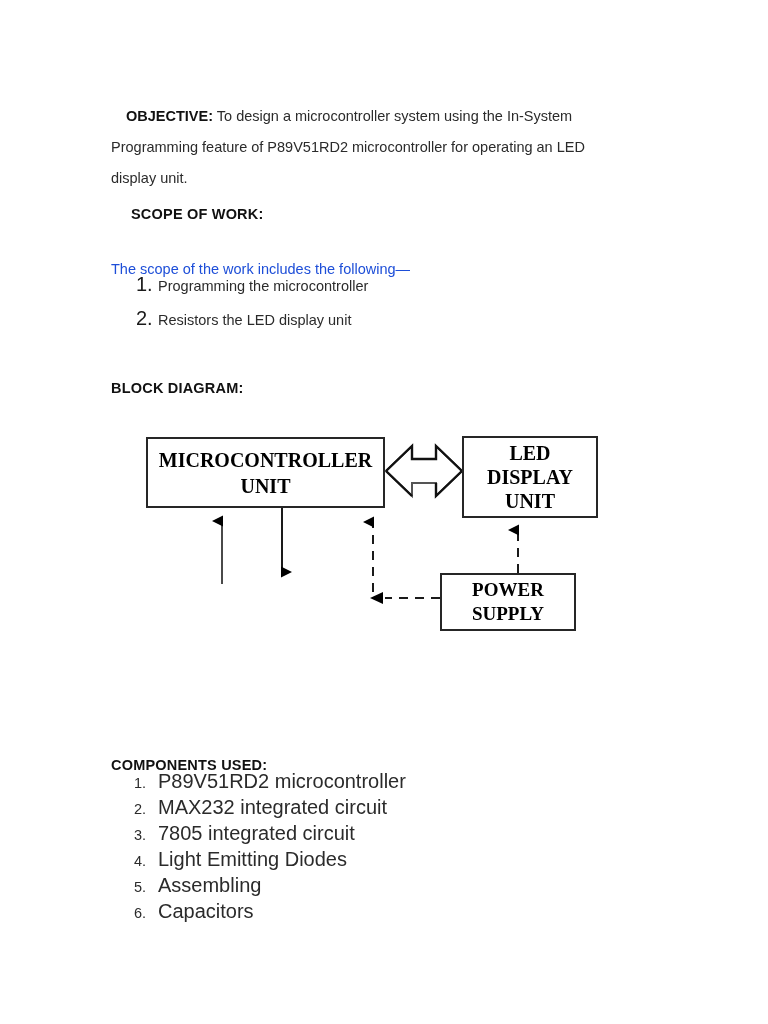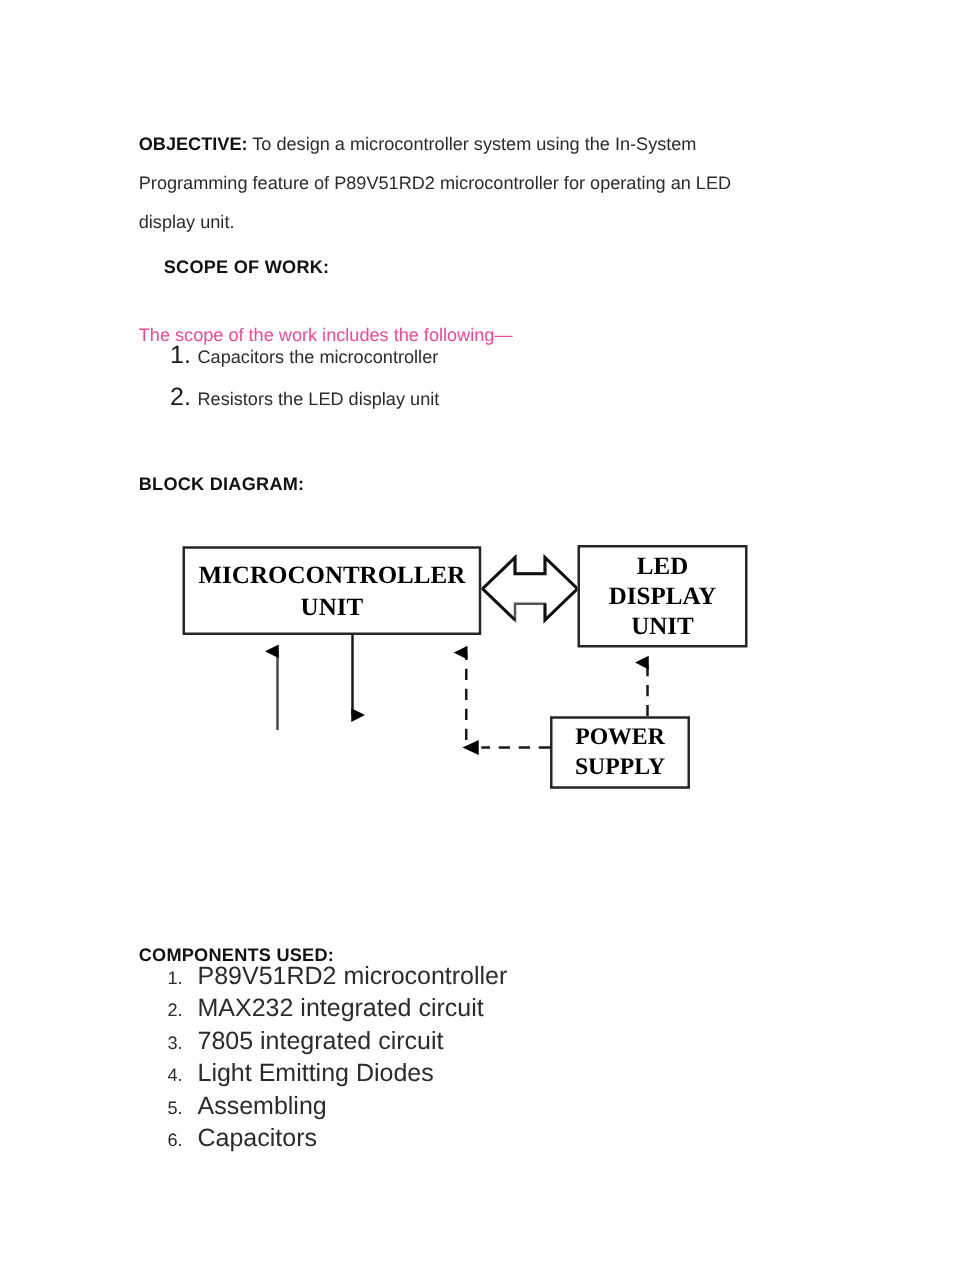--- a/index.html
+++ b/index.html
@@ -29,40 +29,41 @@
     left: 111px;
     top: 86px;
     width: 510px;
     font-size: 14.5px;
     line-height: 31px;
     color: #2b2b2b;
   }
   .objective-para .lead {
     font-weight: bold;
     color: #111111;
+    margin-left: 15px;
   }
 
   .heading {
     position: absolute;
     left: 111px;
     font-size: 14.5px;
     font-weight: bold;
     letter-spacing: 0.2px;
     color: #111111;
   }
   #scope-heading { top: 194px; margin-left: 20px; }
   #blockdiagram-heading { top: 368px; }
   #components-heading { top: 745px; }
 
   .intro-line {
     position: absolute;
     left: 111px;
     top: 246px;
     font-size: 14.5px;
-    color: #ec4899;
+    color: #1d4ed8;
   }
 
   
   .scope-list {
     position: absolute;
     left: 136px;
     top: 273px;
   }
   .scope-list .row {
     display: flex;
@@ -135,21 +136,21 @@
     font-size: 20px;
     line-height: 24px;
   }
   #node-computer {
     left: 192px; top: 584px;
     width: 146px; height: 35px;
     font-size: 19px;
   }
   #node-power {
     left: 440px; top: 573px;
-    width: 112px; height: 58px;
+    width: 136px; height: 58px;
     font-size: 19px;
     line-height: 24px;
   }
   .diagram svg {
     position: absolute;
     left: 0; top: 0;
     width: 768px;
     height: 1024px;
     overflow: visible;
   }
@@ -160,21 +161,21 @@
 <div class="page">
 
   <p class="objective-para"><span class="lead">OBJECTIVE:</span><span> To design a microcontroller system using the In-System Programming feature of P89V51RD2 microcontroller for operating an LED display unit.</span></p>
 
   <h2 class="heading" id="scope-heading">SCOPE OF WORK:</h2>
   <p class="intro-line">The scope of the work includes the following—</p>
 
   <div class="scope-list">
     <div class="row">
       <span class="marker">1.</span>
-      <span class="txt">Capacitors the microcontroller</span>
+      <span class="txt">Programming the microcontroller</span>
     </div>
     <div class="row">
       <span class="marker">2.</span>
       <span class="txt">Resistors the LED display unit</span>
     </div>
   </div>
 
   <h2 class="heading" id="blockdiagram-heading">BLOCK DIAGRAM:</h2>
 
   <div class="diagram">

